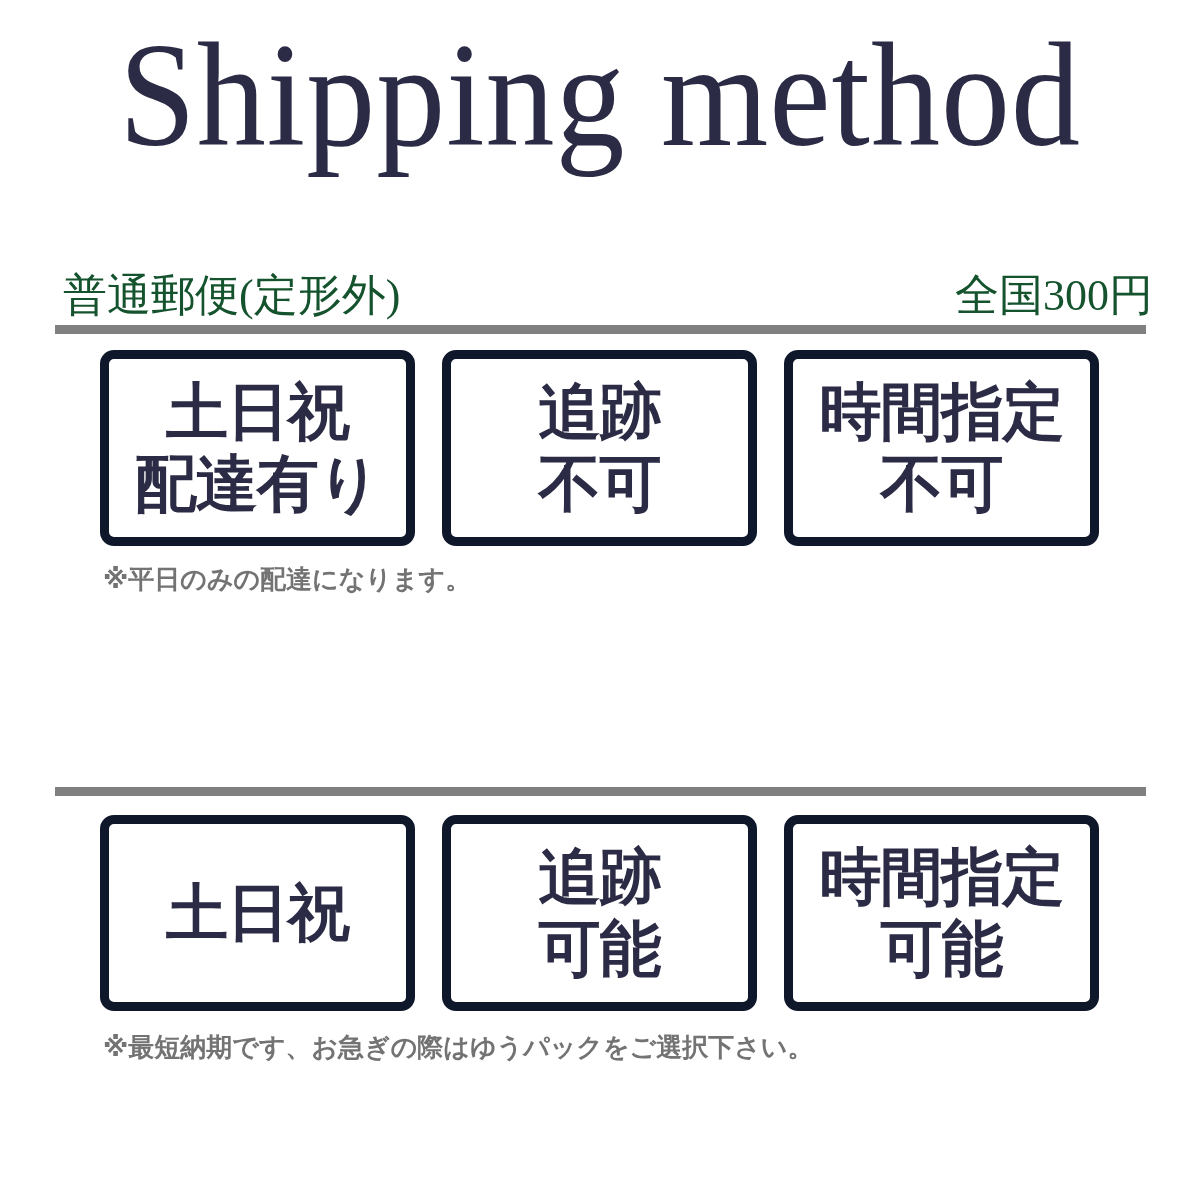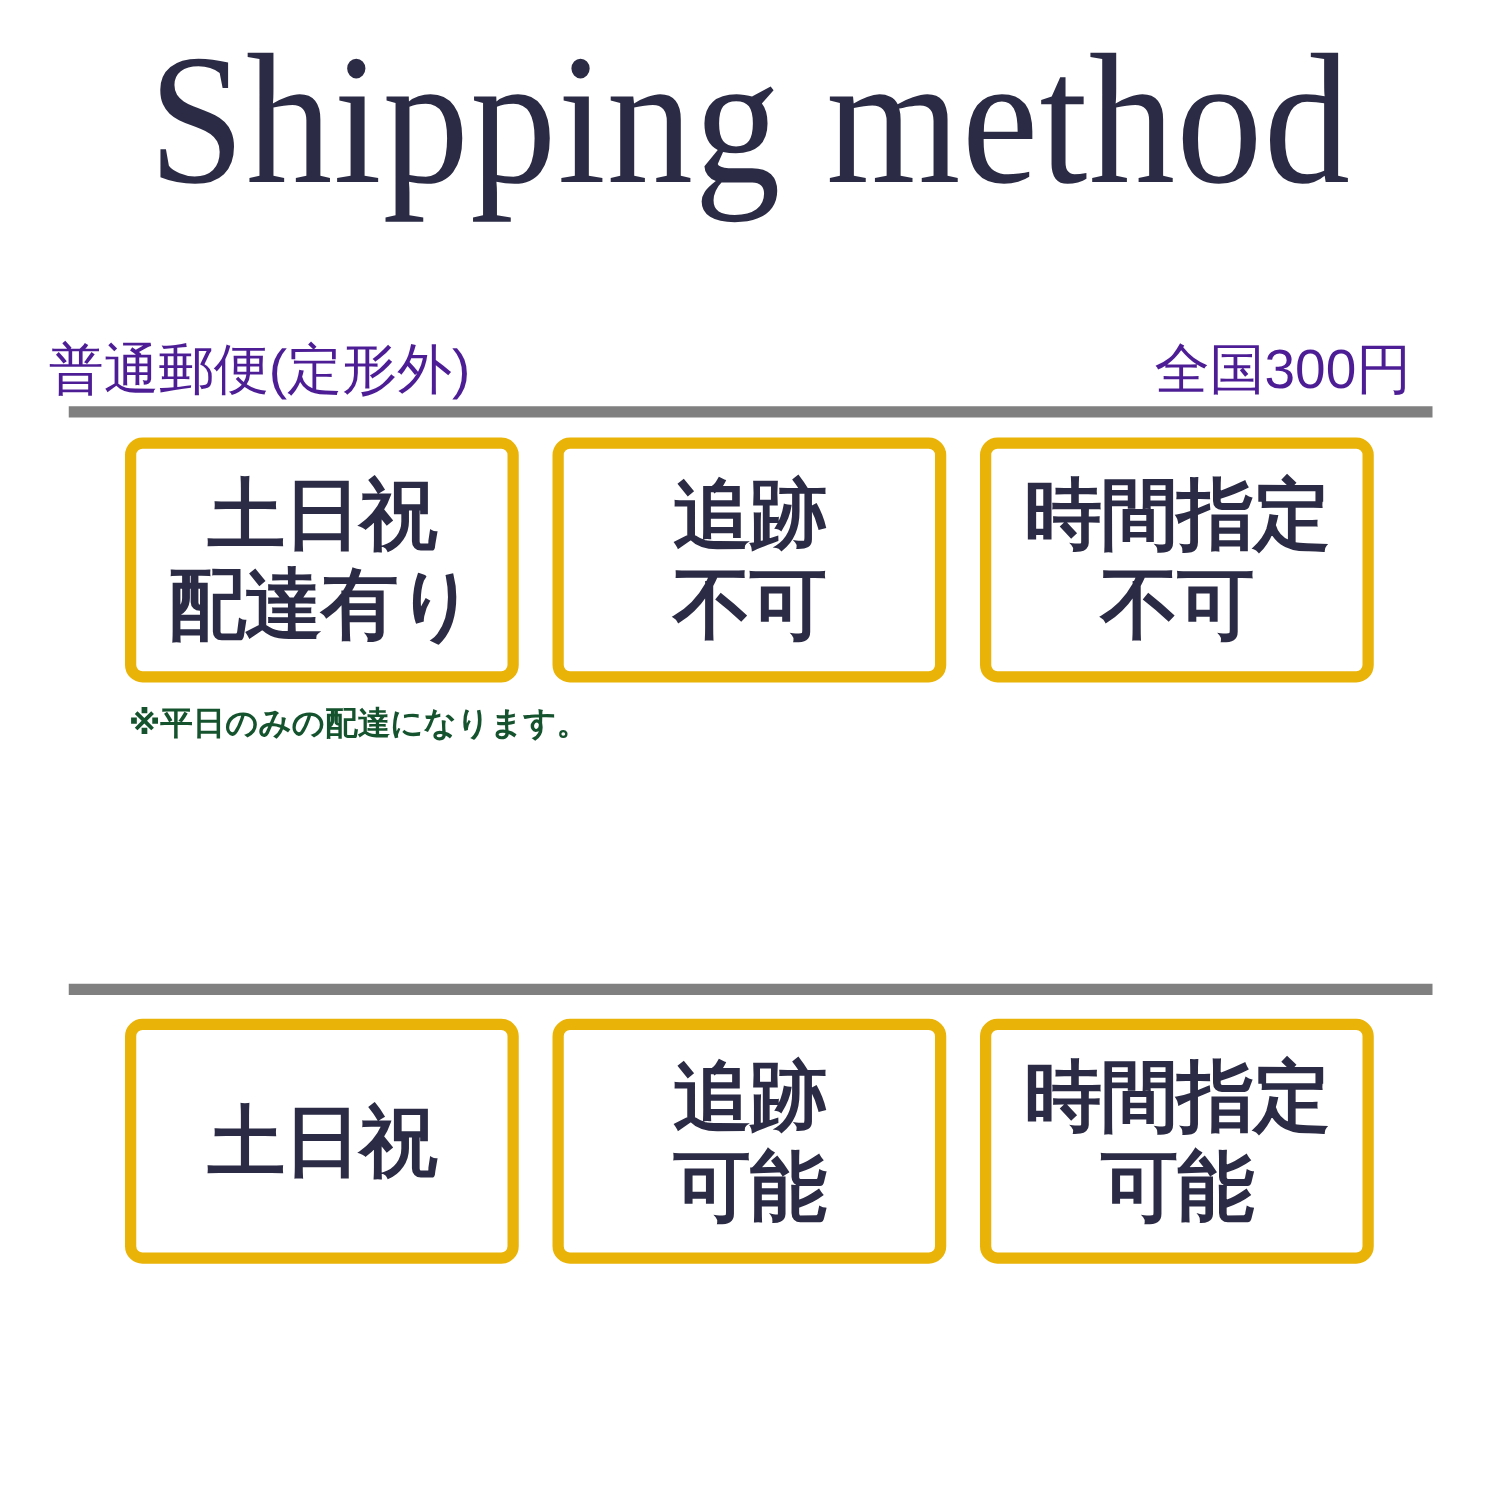--- a/index.html
+++ b/index.html
@@ -4,39 +4,39 @@
 <style>
   html, body { margin: 0; padding: 0; background: #ffffff; }
   body { width: 1200px; height: 1200px; position: relative; overflow: hidden; color: #2b2b45; }
   .title {
     position: absolute; left: 0; top: 4px; width: 1200px; text-align: center;
     font-family: "Liberation Serif", "DejaVu Serif", serif;
     font-size: 138px; line-height: 170px; color: #2b2b45; letter-spacing: 1px;
     transform: scaleY(1.08); transform-origin: top center;
   }
   .section-head {
-    position: absolute; left: 39px; width: 1090px; height: 70px;
-    font-family: Liberation Sans, sans-serif;
-    color: #4c1d95;
+    position: absolute; left: 63px; width: 1090px; height: 70px;
+    font-family: Liberation Serif, serif;
+    color: #14532d;
   }
   .section-name { position: absolute; left: 0; bottom: 2px; font-size: 44px; line-height: 56px; }
   .section-price { position: absolute; right: 0; bottom: 2px; font-size: 44px; line-height: 56px; }
   .rule { position: absolute; left: 55px; width: 1091px; height: 9px; background: #808080; }
   .box {
     position: absolute; width: 297px; height: 178px;
-    border: 9px solid #eab308; border-radius: 14px; background: #fff;
+    border: 9px solid #0f172a; border-radius: 14px; background: #fff;
     display: flex; flex-direction: column; justify-content: center; align-items: center;
     font-family: "DejaVu Sans", "Liberation Sans", sans-serif; font-weight: bold;
     color: #2b2b45; box-sizing: content-box;
   }
   .box span { display: block; font-size: 62px; line-height: 72px; text-align: center; white-space: nowrap; letter-spacing: -1px; }
   .notes {
     position: absolute; left: 103px;
     font-family: "DejaVu Sans", "Liberation Sans", sans-serif; font-weight: bold;
-    font-size: 26px; line-height: 34px; color: #14532d; white-space: nowrap;
+    font-size: 26px; line-height: 34px; color: #737373; white-space: nowrap;
   }
 </style>
 </head>
 <body>
 
 <div class="title">Shipping method</div>
 
 <div>
   <div class="section-head" style="top:256px;">
     <div class="section-name">普通郵便(定形外)</div>
@@ -73,14 +73,15 @@
   <div class="box" style="left:442px; top:815px;">
     <span>追跡</span>
     <span>可能</span>
   </div>
   <div class="box" style="left:784px; top:815px;">
     <span>時間指定</span>
     <span>可能</span>
   </div>
 
   <div class="notes" style="top:1030px;">
+    <div>※最短納期です、お急ぎの際はゆうパックをご選択下さい。</div>
   </div>
 </div>
 
 </body></html>

